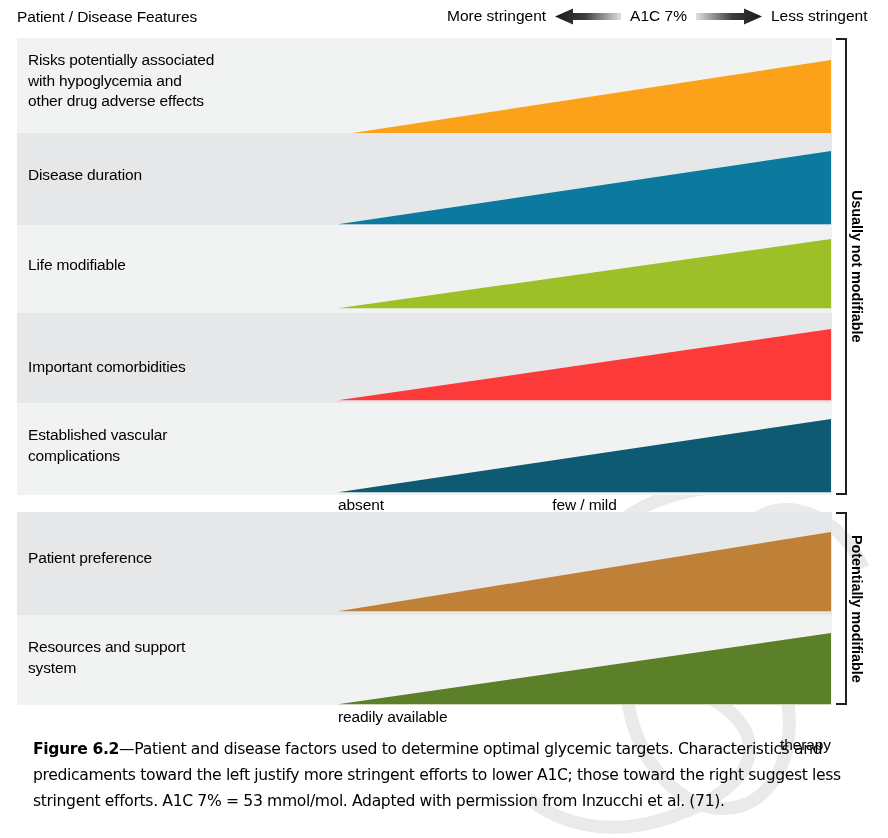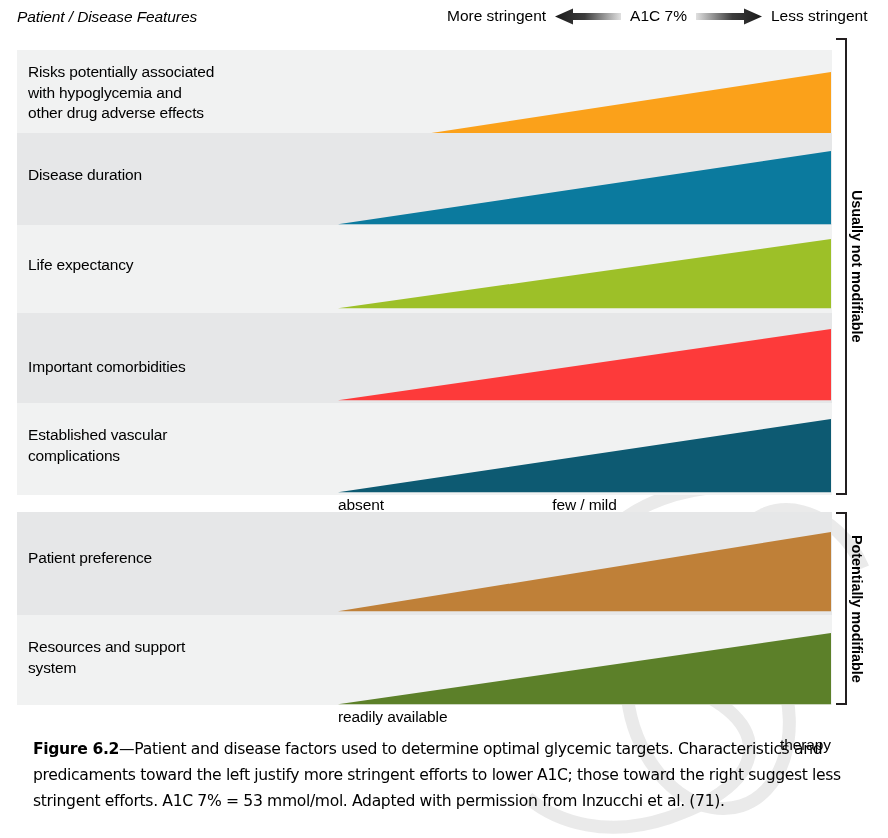--- a/index.html
+++ b/index.html
@@ -20,21 +20,21 @@
     pointer-events:none;
     opacity:.55;
   }
 
   
   .header{
     position:absolute;top:6px;left:17px;right:10px;height:26px;
   }
   .header-title{
     position:absolute;left:0;top:2px;
-    font-size:15.5px;letter-spacing:-.1px;font-style:italic;
+    font-size:15.5px;letter-spacing:-.1px;
   }
   .header-scale{
     position:absolute;left:430px;top:0px;
     display:flex;align-items:center;gap:0px;
     font-size:15.5px;white-space:nowrap;justify-content:center;
   }
   .hs-label{line-height:20px;}
   .arrow-left, .arrow-right{
     width:66px;height:17px;margin:0 9px;flex:0 0 auto;display:block;
   }
@@ -139,21 +139,21 @@
           <stop offset="1" stop-color="#1a1a1a"></stop>
         </linearGradient>
       </defs>
       <path d="M66 8.5 L48 0.5 L48 5 L0 5 L0 12 L48 12 L48 16.5 Z" fill="url(#gr)"></path>
     </svg>
     <span class="hs-label">Less stringent</span>
   </div>
 </div>
 
 <div class="panel panel-a">
-    <div class="row light" style="position: absolute; left: 0px; right: 0px; top: 12px; height: 95px; text-decoration: underline;">
+    <div class="row light" style="position: absolute; left: 0px; right: 0px; top: 0px; height: 95px; text-decoration: underline;">
       <div class="row-label" style="top: 12px;">Risks potentially associated
 with hypoglycemia and
 other drug adverse effects</div>
       <div class="tri-wrap" style="top: 22px; height: 76px;">
         <svg class="tri" viewBox="0 0 100 100" preserveAspectRatio="none">
           <polygon points="0,99 100,0 100,99" fill="#FBA11A"></polygon>
         </svg>
       </div>
       <div class="tick-row" style="top: 100px;">
         <div class="tick l">low</div>
@@ -166,21 +166,21 @@
         <svg class="tri" viewBox="0 0 100 100" preserveAspectRatio="none">
           <polygon points="0,99 100,0 100,99" fill="#0B7A9E"></polygon>
         </svg>
       </div>
       <div class="tick-row" style="top: 94px;">
         <div class="tick l">newly diagnosed</div>
         <div class="tick r">long-standing</div>
       </div>
     </div>
     <div class="row light" style="position: absolute; left: 0px; right: 0px; top: 187px; height: 88px;">
-      <div class="row-label" style="top: 30px;">Life expectancy</div>
+      <div class="row-label" style="top: 30px;">Life modifiable</div>
       <div class="tri-wrap" style="top: 14px; height: 70px;">
         <svg class="tri" viewBox="0 0 100 100" preserveAspectRatio="none">
           <polygon points="0,99 100,0 100,99" fill="#9DC028"></polygon>
         </svg>
       </div>
       <div class="tick-row" style="top: 88px;">
         <div class="tick l">long</div>
         <div class="tick r">short</div>
       </div>
     </div>

